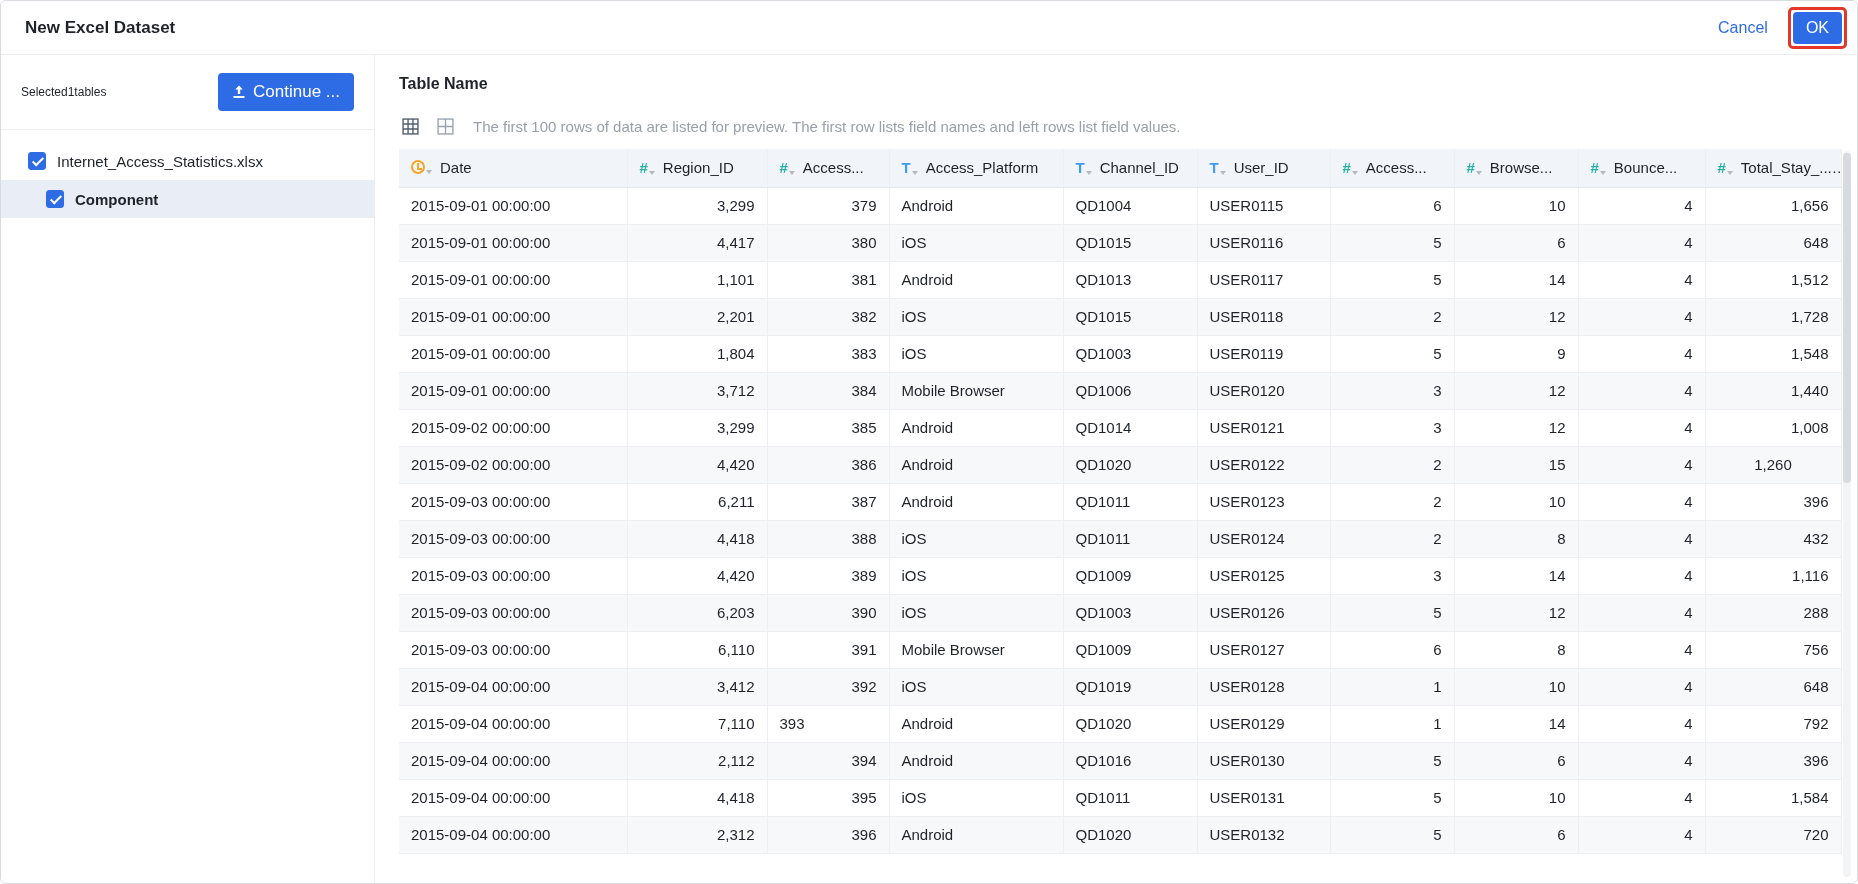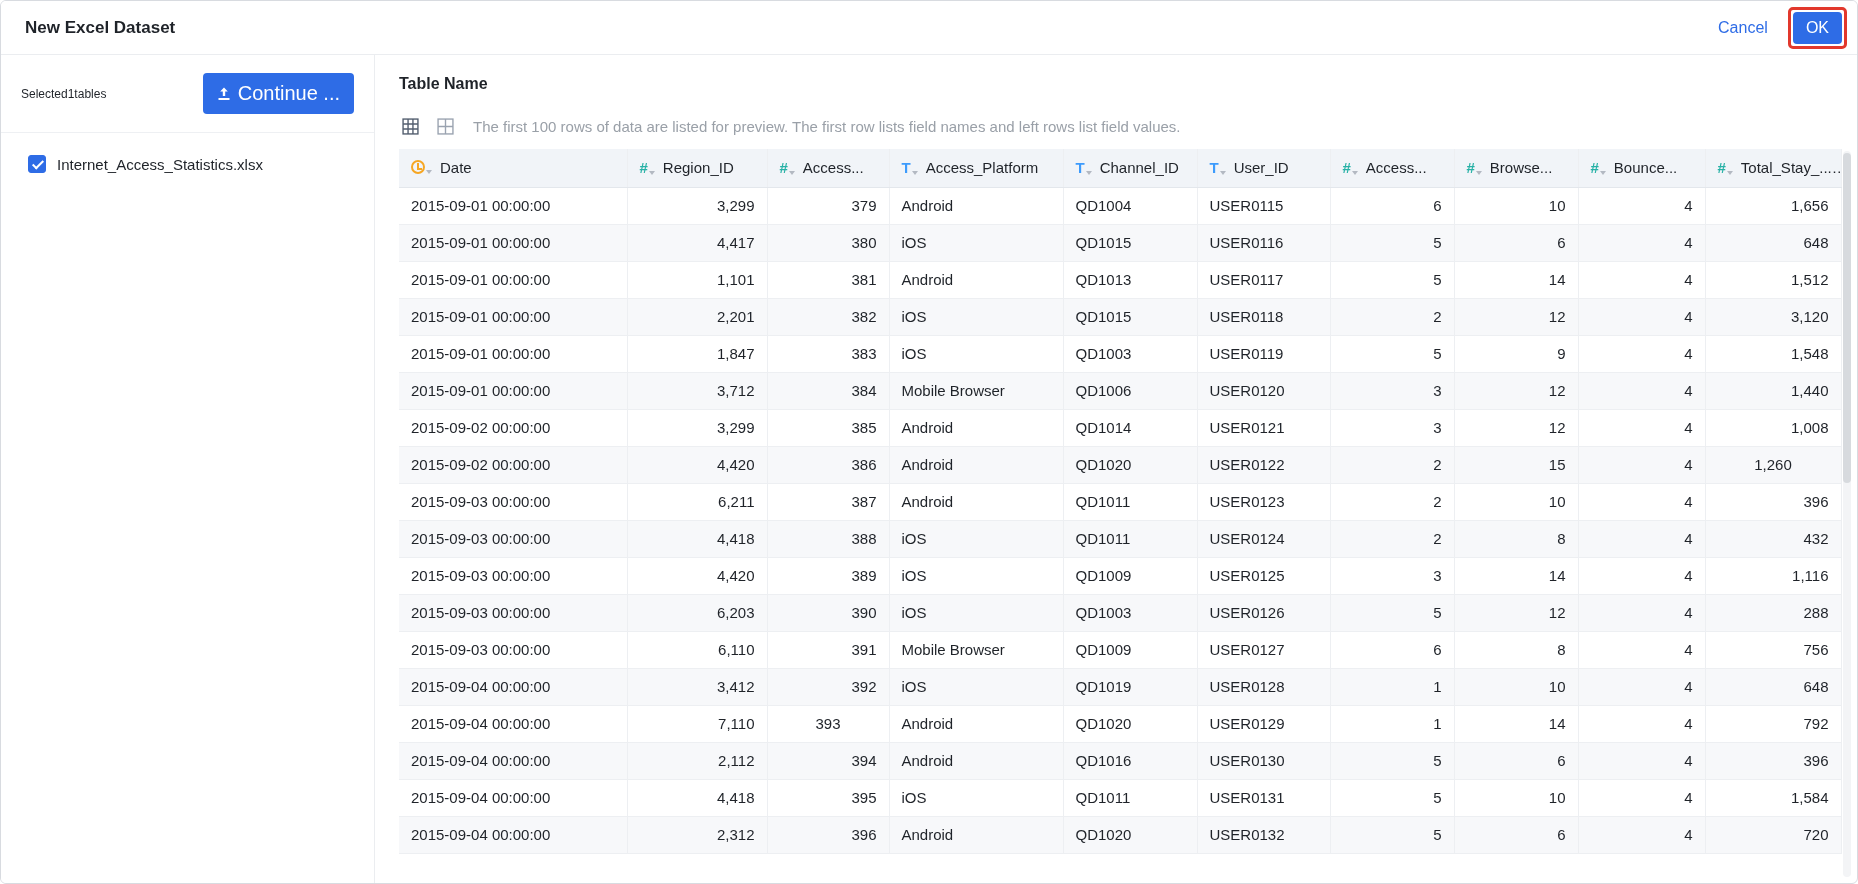--- a/index.html
+++ b/index.html
@@ -19,21 +19,21 @@
   .ok { background:#2e6ce6; color:#fff; border:none; border-radius:4px; padding:7px 13px; font-size:16px; font-family:inherit; cursor:pointer; }
 
   
   .body { flex:1; display:flex; min-height:0; }
   .sidebar { width:374px; flex:0 0 374px; border-right:1px solid #ebedf0; background:#fff; }
   .main { flex:1; padding:20px 0 0 24px; position:relative; overflow:hidden; }
 
   
   .sidebar-top { display:flex; align-items:center; justify-content:space-between; padding:18px 20px; border-bottom:1px solid #eef0f3; }
   .selected-text { font-size:12px; }
-  .continue-btn { display:flex; align-items:center; gap:7px; background:#2e6ce6; color:#fff; border:none; border-radius:4px; padding:9px 14px; font-size:20px; font-family:inherit; cursor:pointer; }
+  .continue-btn { display:flex; align-items:center; gap:7px; background:#2e6ce6; color:#fff; border:none; border-radius:4px; padding:9px 14px; font-size:17px; font-family:inherit; cursor:pointer; }
   .tree { padding-top:12px; }
   .tree-item { display:flex; align-items:center; gap:11px; height:38px; padding-left:27px; font-size:15px; cursor:pointer; }
   .tree-item.component { padding-left:45px; background:#e8edf6; font-weight:700; }
   .checkbox { width:18px; height:18px; border-radius:3px; border:1px solid #c4c9d0; background:#fff; position:relative; flex:0 0 18px; cursor:pointer; }
   .checkbox.checked { background:#2e6ce6; border-color:#2e6ce6; }
   .checkbox.checked::after { content:""; position:absolute; left:6px; top:2px; width:4px; height:9px; border-right:2px solid #fff; border-bottom:2px solid #fff; transform:rotate(45deg); }
 
   
   .tablename-row { display:flex; align-items:flex-end; gap:18px; margin-bottom:16px; }
   .tablename-label { font-weight:700; font-size:16px; padding-bottom:6px; }
@@ -92,20 +92,24 @@
               <path d="M1.5 11 h11 v2 h-11 z" fill="#ffffff"></path>
             </svg>
           </span>
           <span>Continue ...</span>
         </button>
       </div>
       <div class="tree">
         <div class="tree-item file">
           <span class="checkbox checked"></span>
           <span>Internet_Access_Statistics.xlsx</span>
+        </div>
+        <div class="tree-item component">
+          <span class="checkbox checked"></span>
+          <span>Component</span>
         </div>
       </div>
     </aside>
 
     <main class="main">
 
       <div class="tablename-row">
         <span class="tablename-label">Table Name</span>
       </div>
 
@@ -241,25 +245,25 @@
               <tr>
                 <td style="text-align: left;">2015-09-01 00:00:00</td>
                 <td style="text-align: right;">2,201</td>
                 <td style="text-align: right;">382</td>
                 <td style="text-align: left;">iOS</td>
                 <td style="text-align: left;">QD1015</td>
                 <td style="text-align: left;">USER0118</td>
                 <td style="text-align: right;">2</td>
                 <td style="text-align: right;">12</td>
                 <td style="text-align: right;">4</td>
-                <td style="text-align: right;">3,120</td>
-              </tr>
-              <tr>
-                <td style="text-align: left;">2015-09-01 00:00:00</td>
-                <td style="text-align: right;">1,847</td>
+                <td style="text-align: right;">1,728</td>
+              </tr>
+              <tr>
+                <td style="text-align: left;">2015-09-01 00:00:00</td>
+                <td style="text-align: right;">1,804</td>
                 <td style="text-align: right;">383</td>
                 <td style="text-align: left;">iOS</td>
                 <td style="text-align: left;">QD1003</td>
                 <td style="text-align: left;">USER0119</td>
                 <td style="text-align: right;">5</td>
                 <td style="text-align: right;">9</td>
                 <td style="text-align: right;">4</td>
                 <td style="text-align: right;">1,548</td>
               </tr>
               <tr>
@@ -366,21 +370,21 @@
                 <td style="text-align: left;">QD1019</td>
                 <td style="text-align: left;">USER0128</td>
                 <td style="text-align: right;">1</td>
                 <td style="text-align: right;">10</td>
                 <td style="text-align: right;">4</td>
                 <td style="text-align: right;">648</td>
               </tr>
               <tr>
                 <td style="text-align: left;">2015-09-04 00:00:00</td>
                 <td style="text-align: right;">7,110</td>
-                <td style="text-align: center;">393</td>
+                <td style="text-align: left;">393</td>
                 <td style="text-align: left;">Android</td>
                 <td style="text-align: left;">QD1020</td>
                 <td style="text-align: left;">USER0129</td>
                 <td style="text-align: right;">1</td>
                 <td style="text-align: right;">14</td>
                 <td style="text-align: right;">4</td>
                 <td style="text-align: right;">792</td>
               </tr>
               <tr>
                 <td style="text-align: left;">2015-09-04 00:00:00</td>

